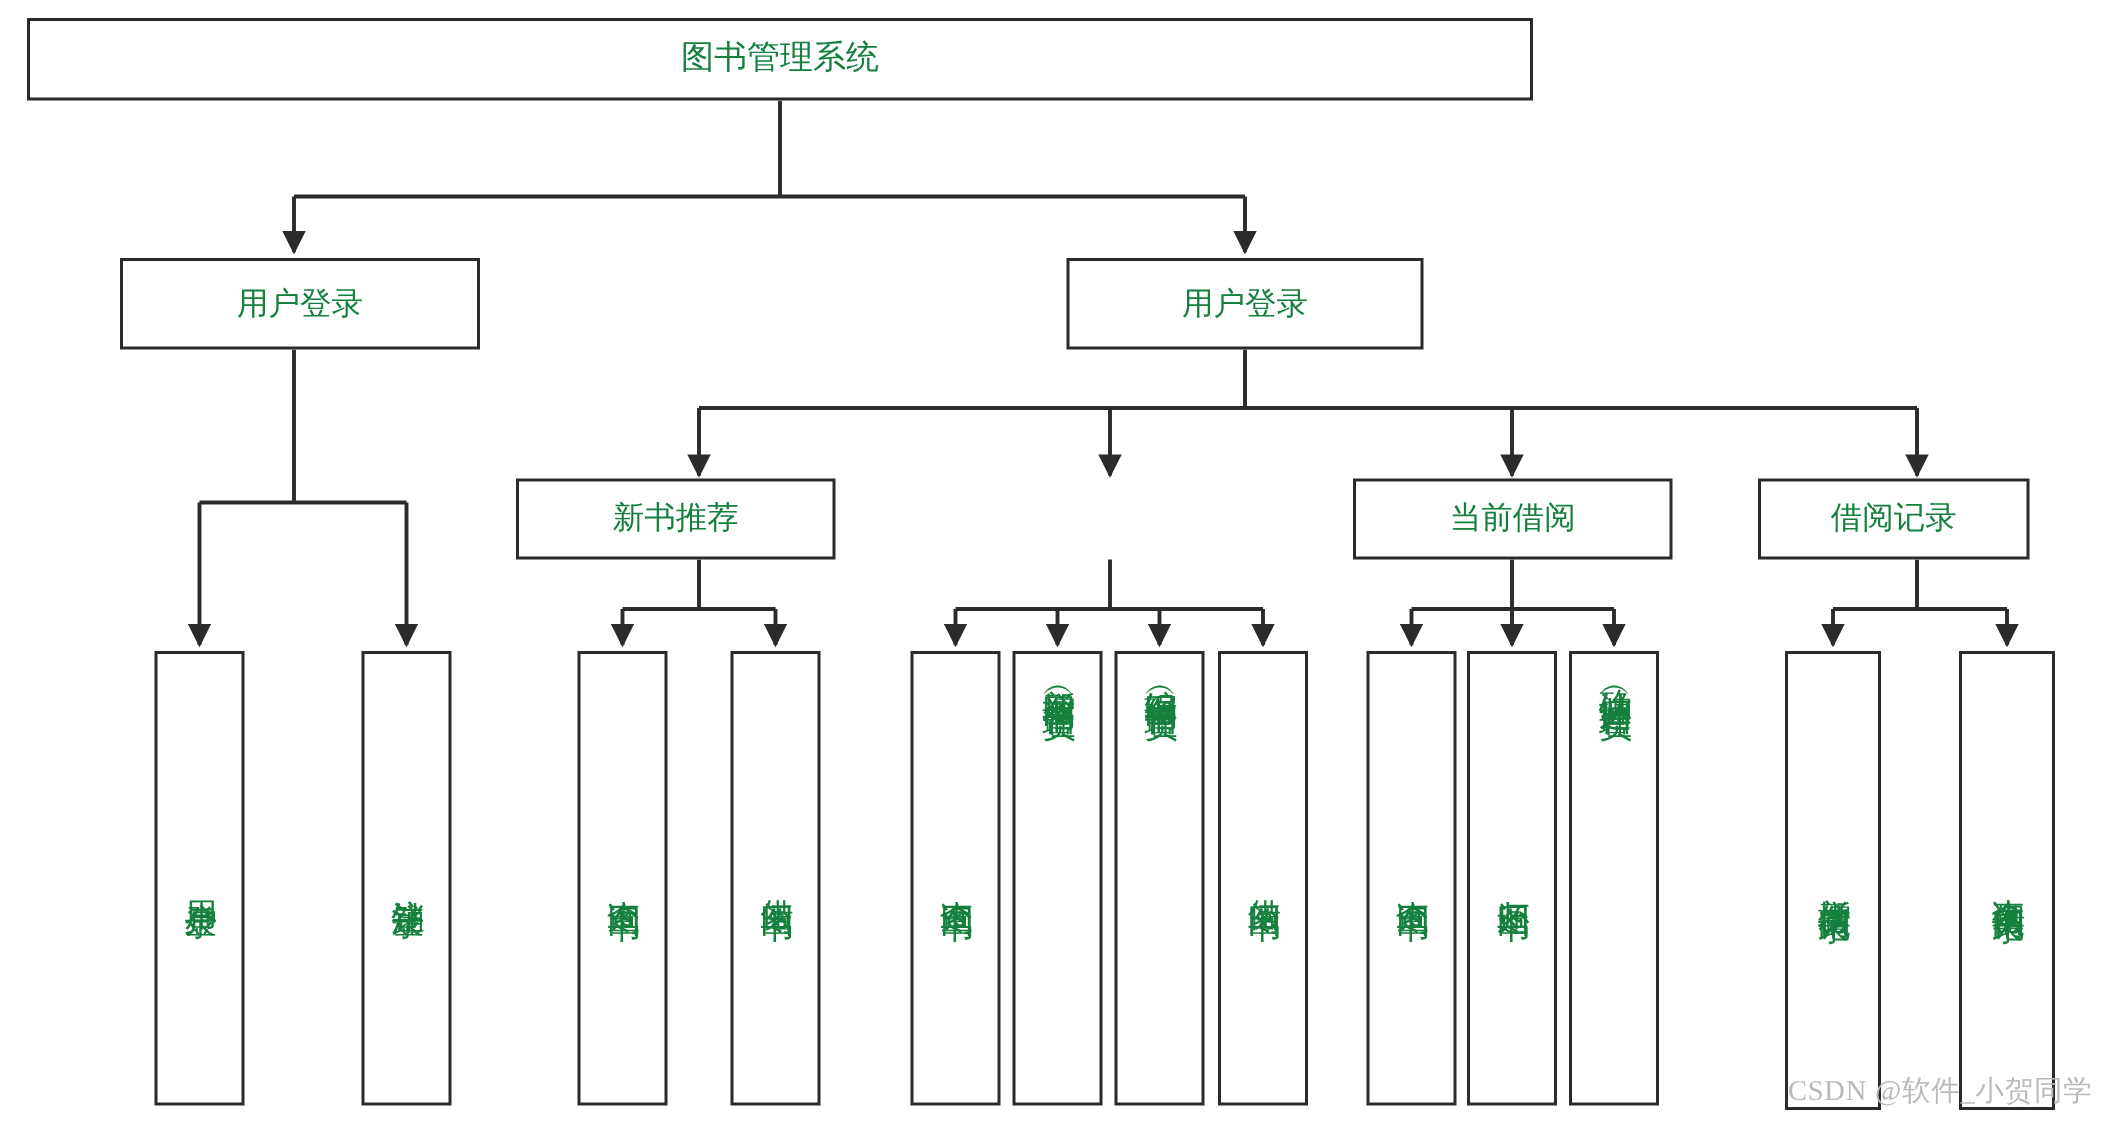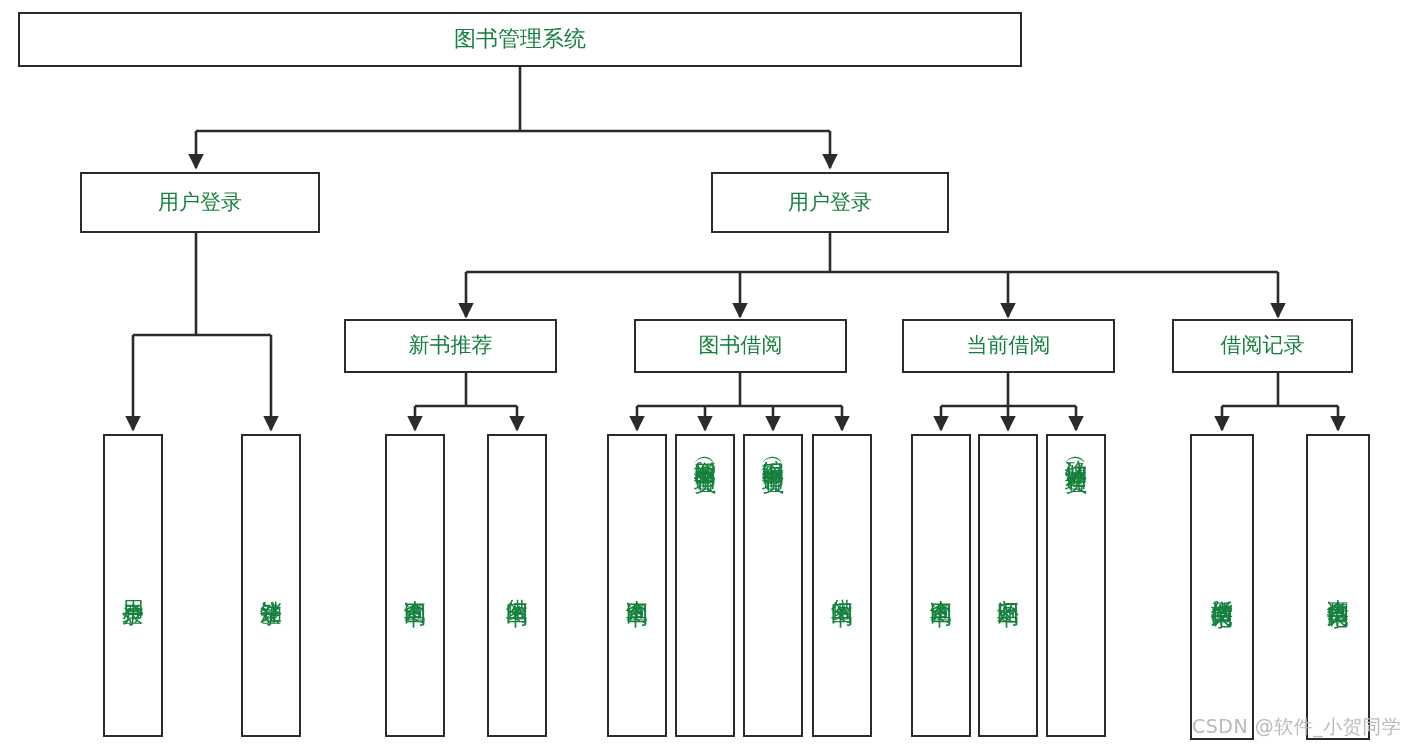--- a/index.html
+++ b/index.html
@@ -65,20 +65,21 @@
 
   
   #watermark{
     position:absolute;
     left:1192px;
     top:714px;
     font-size:19px;
     color:#b9b9b9;
     white-space:nowrap;
     letter-spacing:0.5px;
+    font-family:Liberation Serif, serif;
   }
 </style>
 </head>
 <body>
 
 <div id="canvas">
 
   <svg id="wires" viewBox="0 0 1405 747" xmlns="http://www.w3.org/2000/svg">
     <defs>
       <marker id="arrow" viewBox="0 0 10 10" refX="9" refY="5" markerWidth="6" markerHeight="6" orient="auto-start-reverse">
@@ -140,23 +141,20 @@
   </div>
 
   <div class="node horiz" style="left:711px; top:172px; width:238px; height:61px;">
     <span class="label">用户登录</span>
   </div>
 
   <div class="node horiz" style="left:344px; top:319px; width:213px; height:54px;">
     <span class="label">新书推荐</span>
   </div>
 
-  <div class="node horiz" style="left:634px; top:319px; width:213px; height:54px;">
-    <span class="label">图书借阅</span>
-  </div>
 
   <div class="node horiz" style="left:902px; top:319px; width:213px; height:54px;">
     <span class="label">当前借阅</span>
   </div>
 
   <div class="node horiz" style="left:1172px; top:319px; width:181px; height:54px;">
     <span class="label">借阅记录</span>
   </div>
 
   <div class="node vert centered" style="left:103px; top:434px; width:60px; height:303px;">

